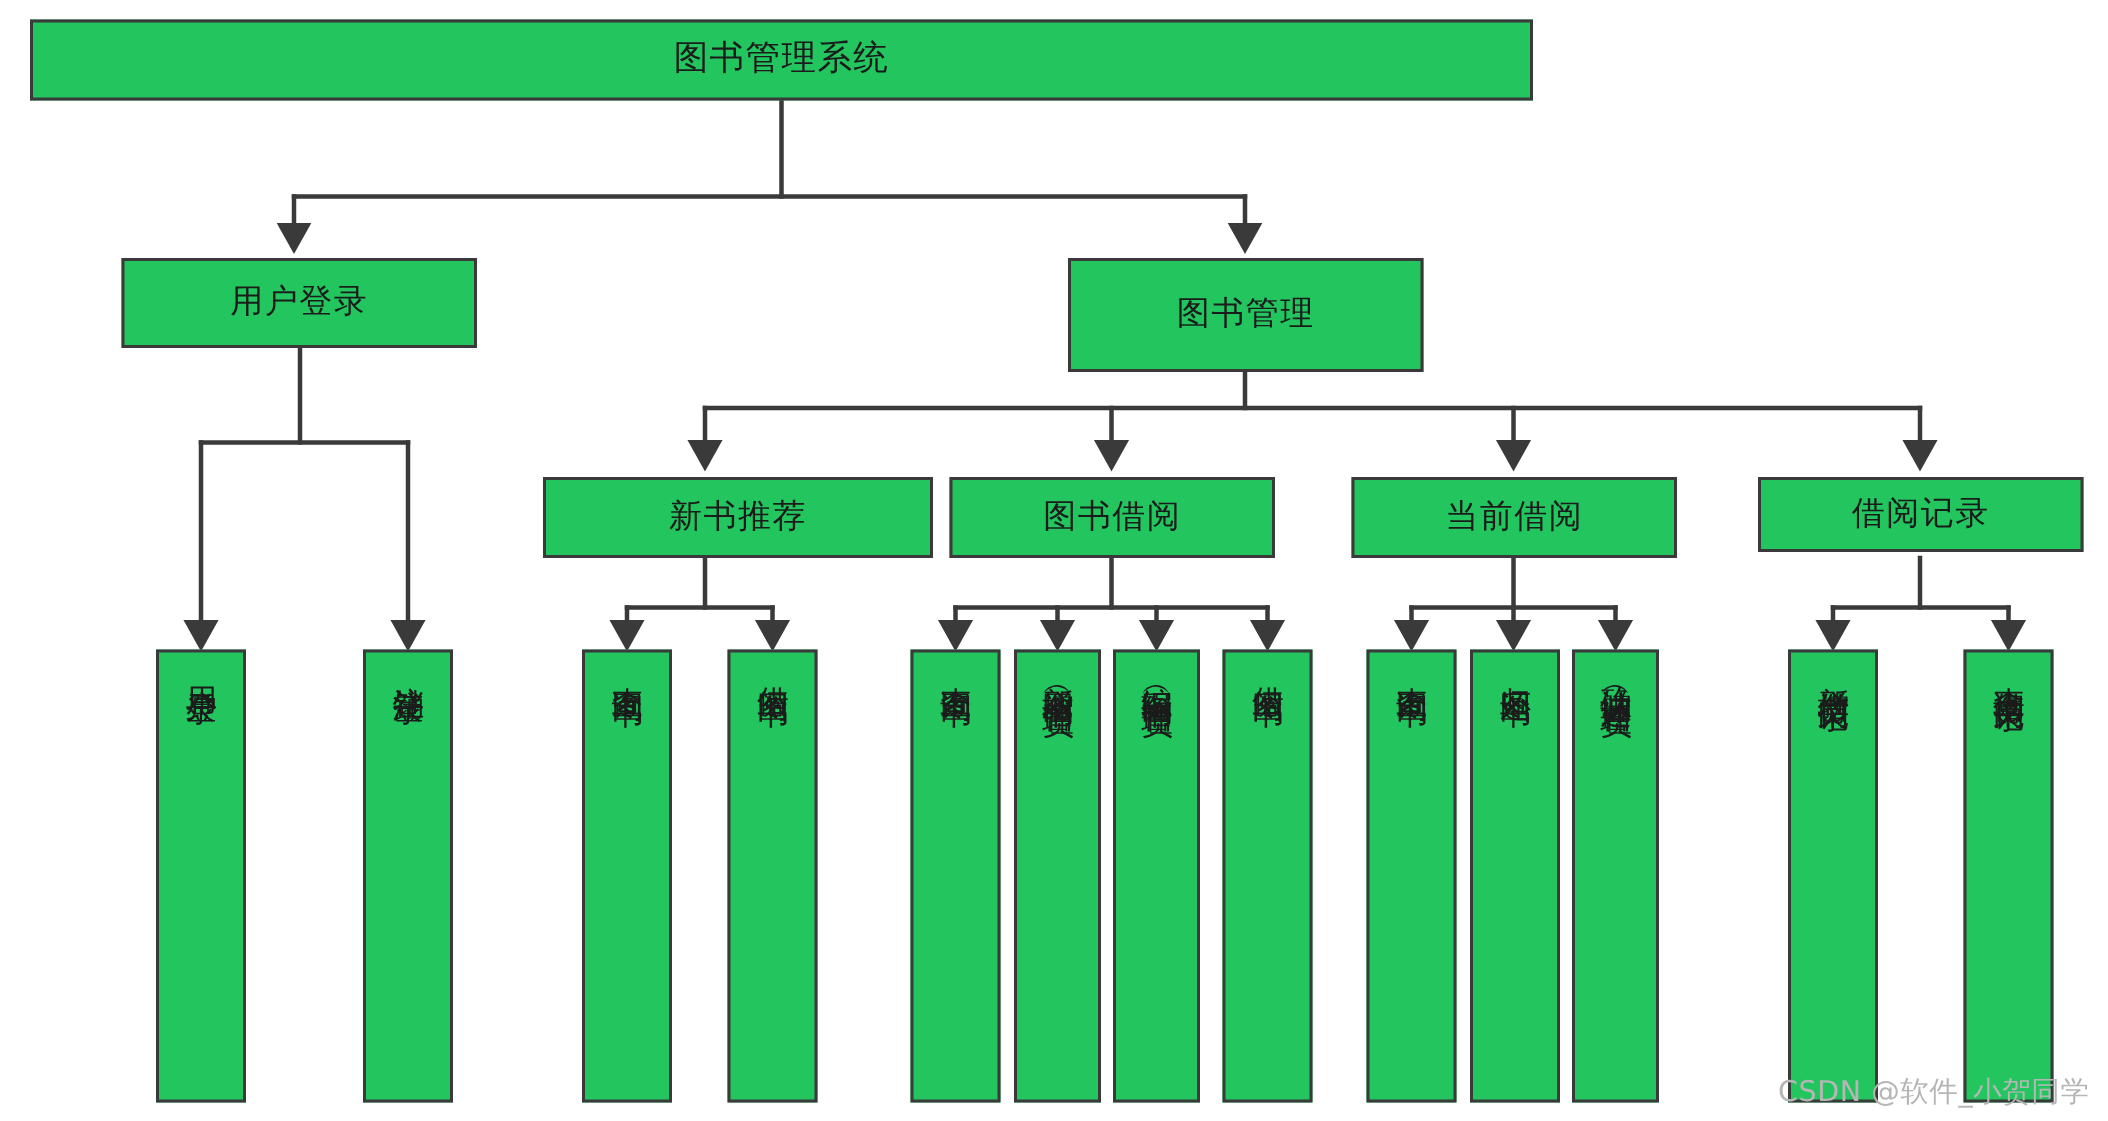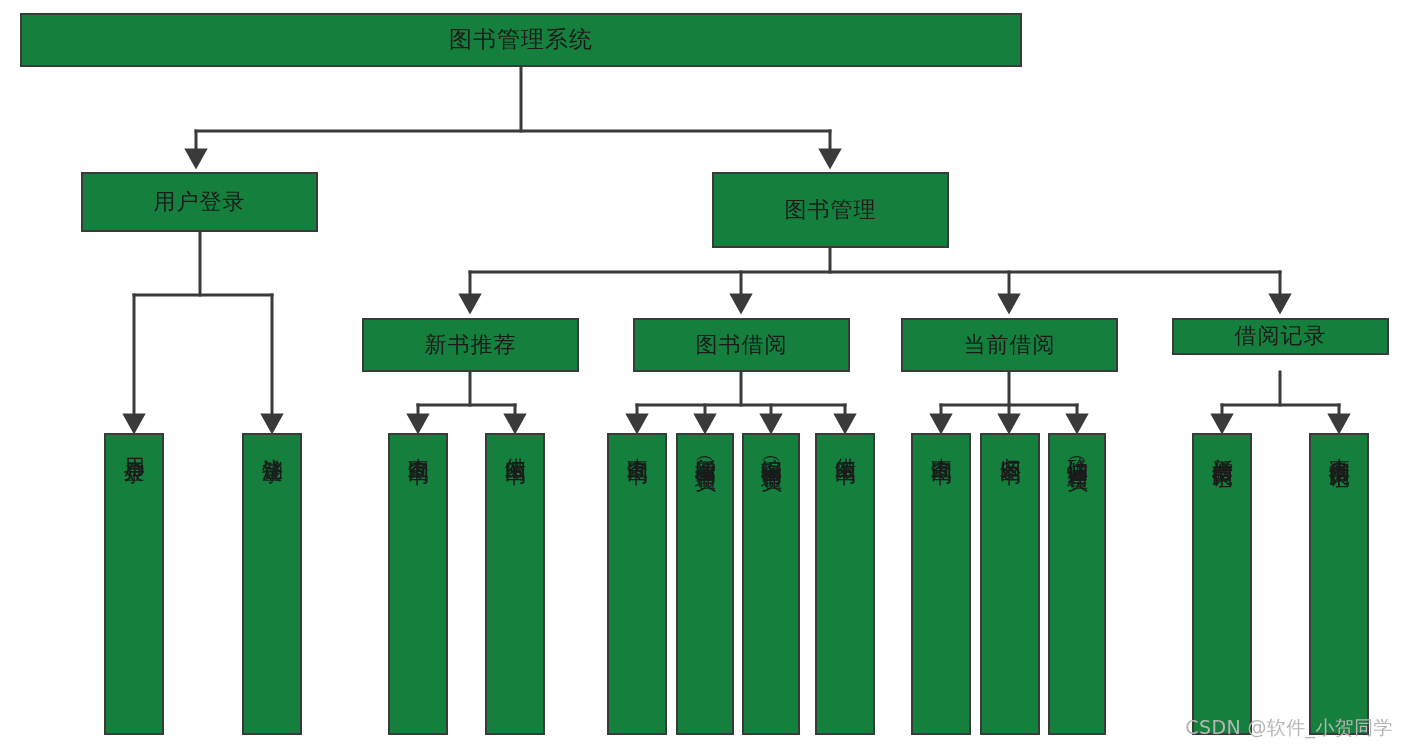--- a/index.html
+++ b/index.html
@@ -23,21 +23,21 @@
     left: 0;
     top: 0;
     width: 1405px;
     height: 747px;
     display: block;
   }
   
   .node {
     position: absolute;
     box-sizing: border-box;
-    background: #15803d;
+    background: #22c55e;
     border: 2px solid #3a3a3a;
     display: flex;
     align-items: center;
     justify-content: center;
     color: #1b1b1b;
     letter-spacing: 0.06em;
   }
   .node-label {
     display: block;
     text-align: center;
@@ -136,33 +136,33 @@
   </div>
 
   <div class="node horiz" style="left:81px; top:172px; width:237px; height:60px;">
     <span class="node-label">用户登录</span>
   </div>
 
   <div class="node horiz" style="left:712px; top:172px; width:237px; height:76px;">
     <span class="node-label">图书管理</span>
   </div>
 
-  <div class="node horiz" style="left:362px; top:318px; width:217px; height:54px;">
+  <div class="node horiz" style="left:362px; top:318px; width:260px; height:54px;">
     <span class="node-label">新书推荐</span>
   </div>
 
   <div class="node horiz" style="left:901px; top:318px; width:217px; height:54px;">
     <span class="node-label">当前借阅</span>
   </div>
 
   <div class="node horiz" style="left:633px; top:318px; width:217px; height:54px;">
     <span class="node-label">图书借阅</span>
   </div>
 
-  <div class="node horiz" style="left:1172px; top:318px; width:217px; height:37px;">
+  <div class="node horiz" style="left:1172px; top:318px; width:217px; height:50px;">
     <span class="node-label">借阅记录</span>
   </div>
 
   <div class="node vert" style="left:104px; top:433px; width:60px; height:302px;">
     <span class="node-label">用户登录</span>
   </div>
 
   <div class="node vert" style="left:242px; top:433px; width:60px; height:302px;">
     <span class="node-label">注销登录</span>
   </div>

